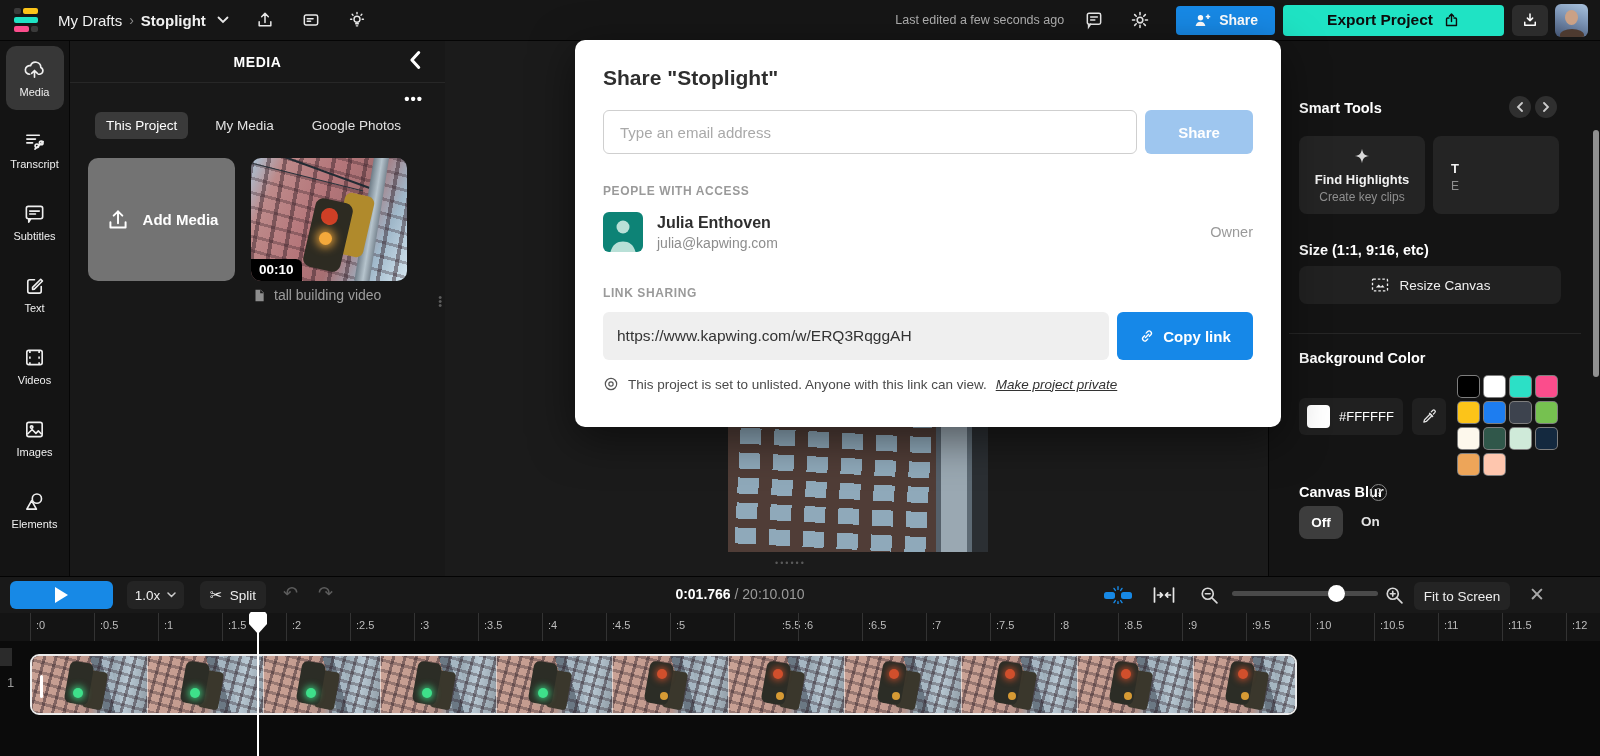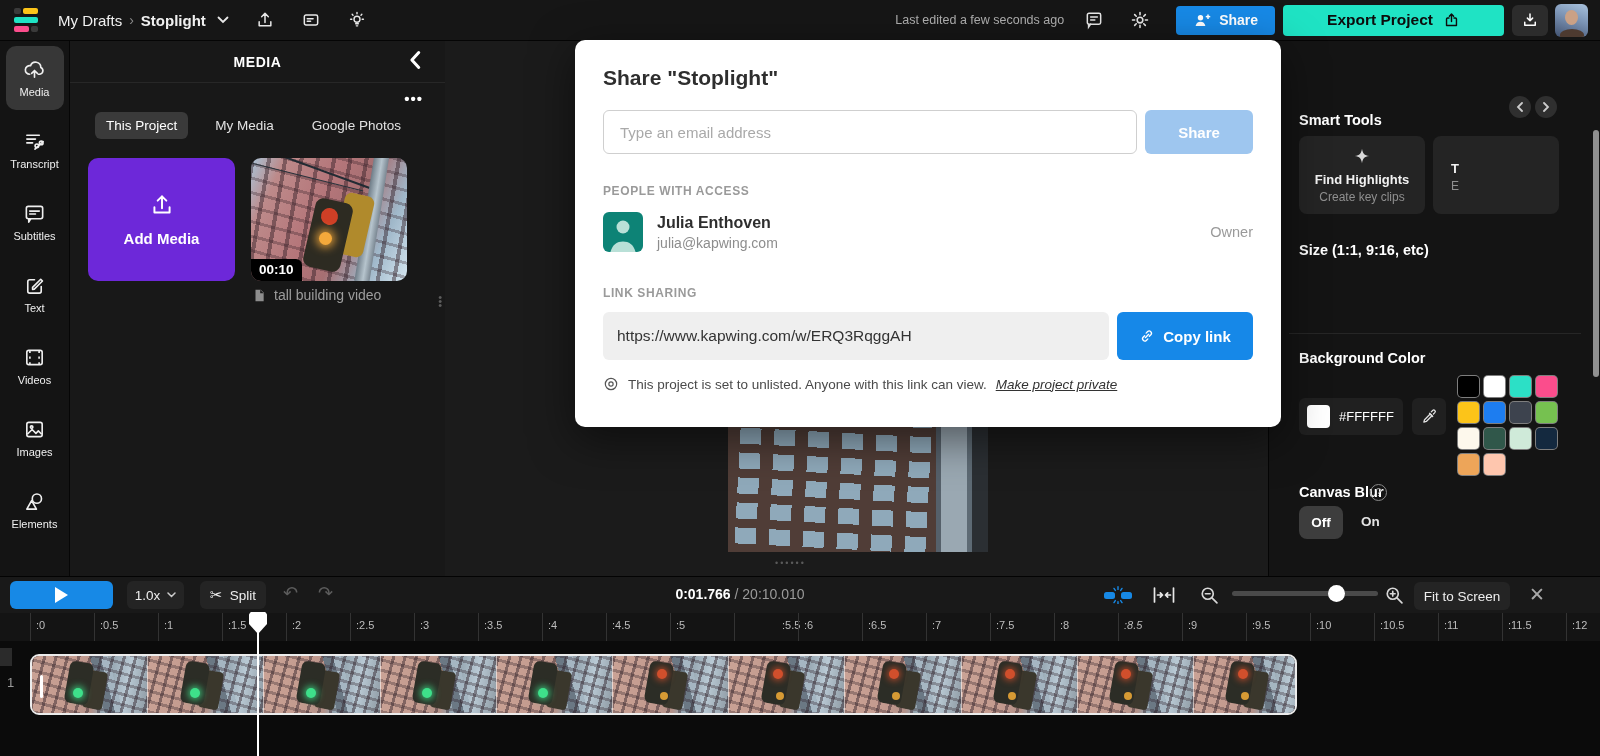--- a/index.html
+++ b/index.html
@@ -34,22 +34,22 @@
   .sicon svg{stroke:#efefef;}
   
   #media-panel{position:absolute;left:70px;top:40px;width:375px;height:536px;background:#181818;border-right:1px solid #060606;}
   .mp-title{position:absolute;left:0;top:14px;width:100%;text-align:center;font-size:14px;font-weight:700;letter-spacing:.6px;color:#fff;}
   .mp-collapse{position:absolute;right:22px;top:10px;cursor:pointer;}
   .mp-divider{position:absolute;left:0;top:42px;width:100%;height:1px;background:#272727;}
   .mp-dots{position:absolute;right:22px;top:50px;color:#fff;font-size:15px;font-weight:700;letter-spacing:1px;cursor:pointer;}
   #media-tabs{position:absolute;left:18px;top:72px;display:flex;gap:16px;align-items:center;padding-left:7px;}
   .mtab{font-size:13.5px;color:#e2e2e2;padding:6px 11px;border-radius:6px;cursor:pointer;white-space:nowrap;}
   .mtab.active{background:#3a3a3a;color:#fff;}
-  .add-media{position:absolute;left:18px;top:118px;width:147px;height:123px;background:#6d28d9;border-radius:10px;
-    display:flex;flex-direction:column;align-items:center;justify-content:center;gap:12px;cursor:pointer;}
+  .add-media{position:absolute;left:18px;top:118px;width:147px;height:123px;background:#737373;border-radius:10px;
+    display:flex;flex-direction:row;align-items:center;justify-content:center;gap:12px;cursor:pointer;}
   .add-media span{font-size:15px;color:#fff;font-weight:600;}
   .thumb-card{position:absolute;left:181px;top:118px;width:156px;height:123px;border-radius:10px;overflow:hidden;cursor:pointer;
     background:linear-gradient(115deg,#a8c4d8 0%,#bd8a8a 16%,#b5767a 42%,#a66f72 60%,#9fb7c9 80%,#d5e6f0 100%);}
   .thumb-card .windows{position:absolute;inset:0;
     background:repeating-linear-gradient(100deg,rgba(48,28,36,.45) 0 4px,transparent 4px 16px),
                repeating-linear-gradient(15deg,rgba(48,28,36,.30) 0 3px,transparent 3px 14px);}
   .tl-pole{position:absolute;left:112px;top:-6px;width:15px;height:150px;background:linear-gradient(90deg,#6f7d88,#b6c4cd 55%,#7a8792);transform:rotate(9deg);}
   .tl-house-back{position:absolute;left:88px;top:36px;width:30px;height:62px;background:#b08a2c;border-radius:7px;transform:rotate(13deg);}
   .tl-house{position:absolute;left:58px;top:42px;width:38px;height:70px;background:#2d2b22;border-radius:8px;transform:rotate(13deg);}
   .tl-red{position:absolute;left:70px;top:50px;width:17px;height:17px;border-radius:50%;background:#cf3f26;transform:rotate(13deg);}
@@ -360,21 +360,21 @@
     </div>
     <div class="mp-handle">•<br>•<br>•</div>
   </section>
 
   <section id="workspace">
     <div id="canvas-art"></div>
     <div id="ws-handle">••••••</div>
   </section>
 
   <aside id="right-panel">
-    <div class="rp-label" style="top:72px">Smart Tools</div>
+    <div class="rp-label" style="top:60px">Smart Tools</div>
     <div class="chev-circle" style="left:240px;top:56px">
       <svg width="8" height="10" viewBox="0 0 8 10">
           <path d="M6 1L2 5l4 4" fill="none" stroke="#ccc" stroke-width="1.8" stroke-linecap="round"></path>
         </svg>
     </div>
     <div class="chev-circle" style="left:266px;top:56px">
       <svg width="8" height="10" viewBox="0 0 8 10">
           <path d="M2 1l4 4-4 4" fill="none" stroke="#ccc" stroke-width="1.8" stroke-linecap="round"></path>
         </svg>
     </div>
@@ -389,20 +389,29 @@
           <div class="sts">Create key clips</div>
         </div>
         <div class="stcard clipped">
           <div class="stic"></div>
           <div class="stl">T</div>
           <div class="sts">E</div>
         </div>
       </div>
 
     <div class="rp-label" style="top:202px">Size (1:1, 9:16, etc)</div>
+    <div class="resize-btn">
+      <span>
+        <svg width="20" height="18" viewBox="0 0 24 20" fill="none" stroke="#f0f0f0" stroke-width="1.6">
+            <rect x="3" y="3" width="18" height="14" rx="1" stroke-dasharray="3 2.4"></rect>
+            <path d="M7 13l3.5-3.5L13 12l2-2 2.5 3" fill="#f0f0f0" stroke="none"></path>
+          </svg>
+      </span>
+      <span>Resize Canvas</span>
+    </div>
     <div class="rp-divider"></div>
 
     <div class="rp-label" style="top:310px">Background Color</div>
     <div class="hex-pill">
       <div class="sw"></div>
       <span>#FFFFFF</span>
     </div>
     <div class="dropper-btn">
       <svg width="17" height="17" viewBox="0 0 24 24" fill="none" stroke="#e2e2e2" stroke-width="1.8" stroke-linecap="round" stroke-linejoin="round">
           <path d="M4 20l1-3.5 8-8 2.5 2.5-8 8L4 20z"></path>
@@ -562,21 +571,21 @@
       <span class="rlabel" style="left: 804px;">:6</span>
       <div class="rtick" style="left: 862px;"></div>
       <span class="rlabel" style="left: 868px;">:6.5</span>
       <div class="rtick" style="left: 926px;"></div>
       <span class="rlabel" style="left: 932px;">:7</span>
       <div class="rtick" style="left: 990px;"></div>
       <span class="rlabel" style="left: 996px;">:7.5</span>
       <div class="rtick" style="left: 1054px;"></div>
       <span class="rlabel" style="left: 1060px;">:8</span>
       <div class="rtick" style="left: 1118px;"></div>
-      <span class="rlabel" style="left: 1124px; font-style: italic;">:8.5</span>
+      <span class="rlabel" style="left: 1124px;">:8.5</span>
       <div class="rtick" style="left: 1182px;"></div>
       <span class="rlabel" style="left: 1188px;">:9</span>
       <div class="rtick" style="left: 1246px;"></div>
       <span class="rlabel" style="left: 1252px;">:9.5</span>
       <div class="rtick" style="left: 1310px;"></div>
       <span class="rlabel" style="left: 1316px;">:10</span>
       <div class="rtick" style="left: 1374px;"></div>
       <span class="rlabel" style="left: 1380px;">:10.5</span>
       <div class="rtick" style="left: 1438px;"></div>
       <span class="rlabel" style="left: 1444px;">:11</span>

